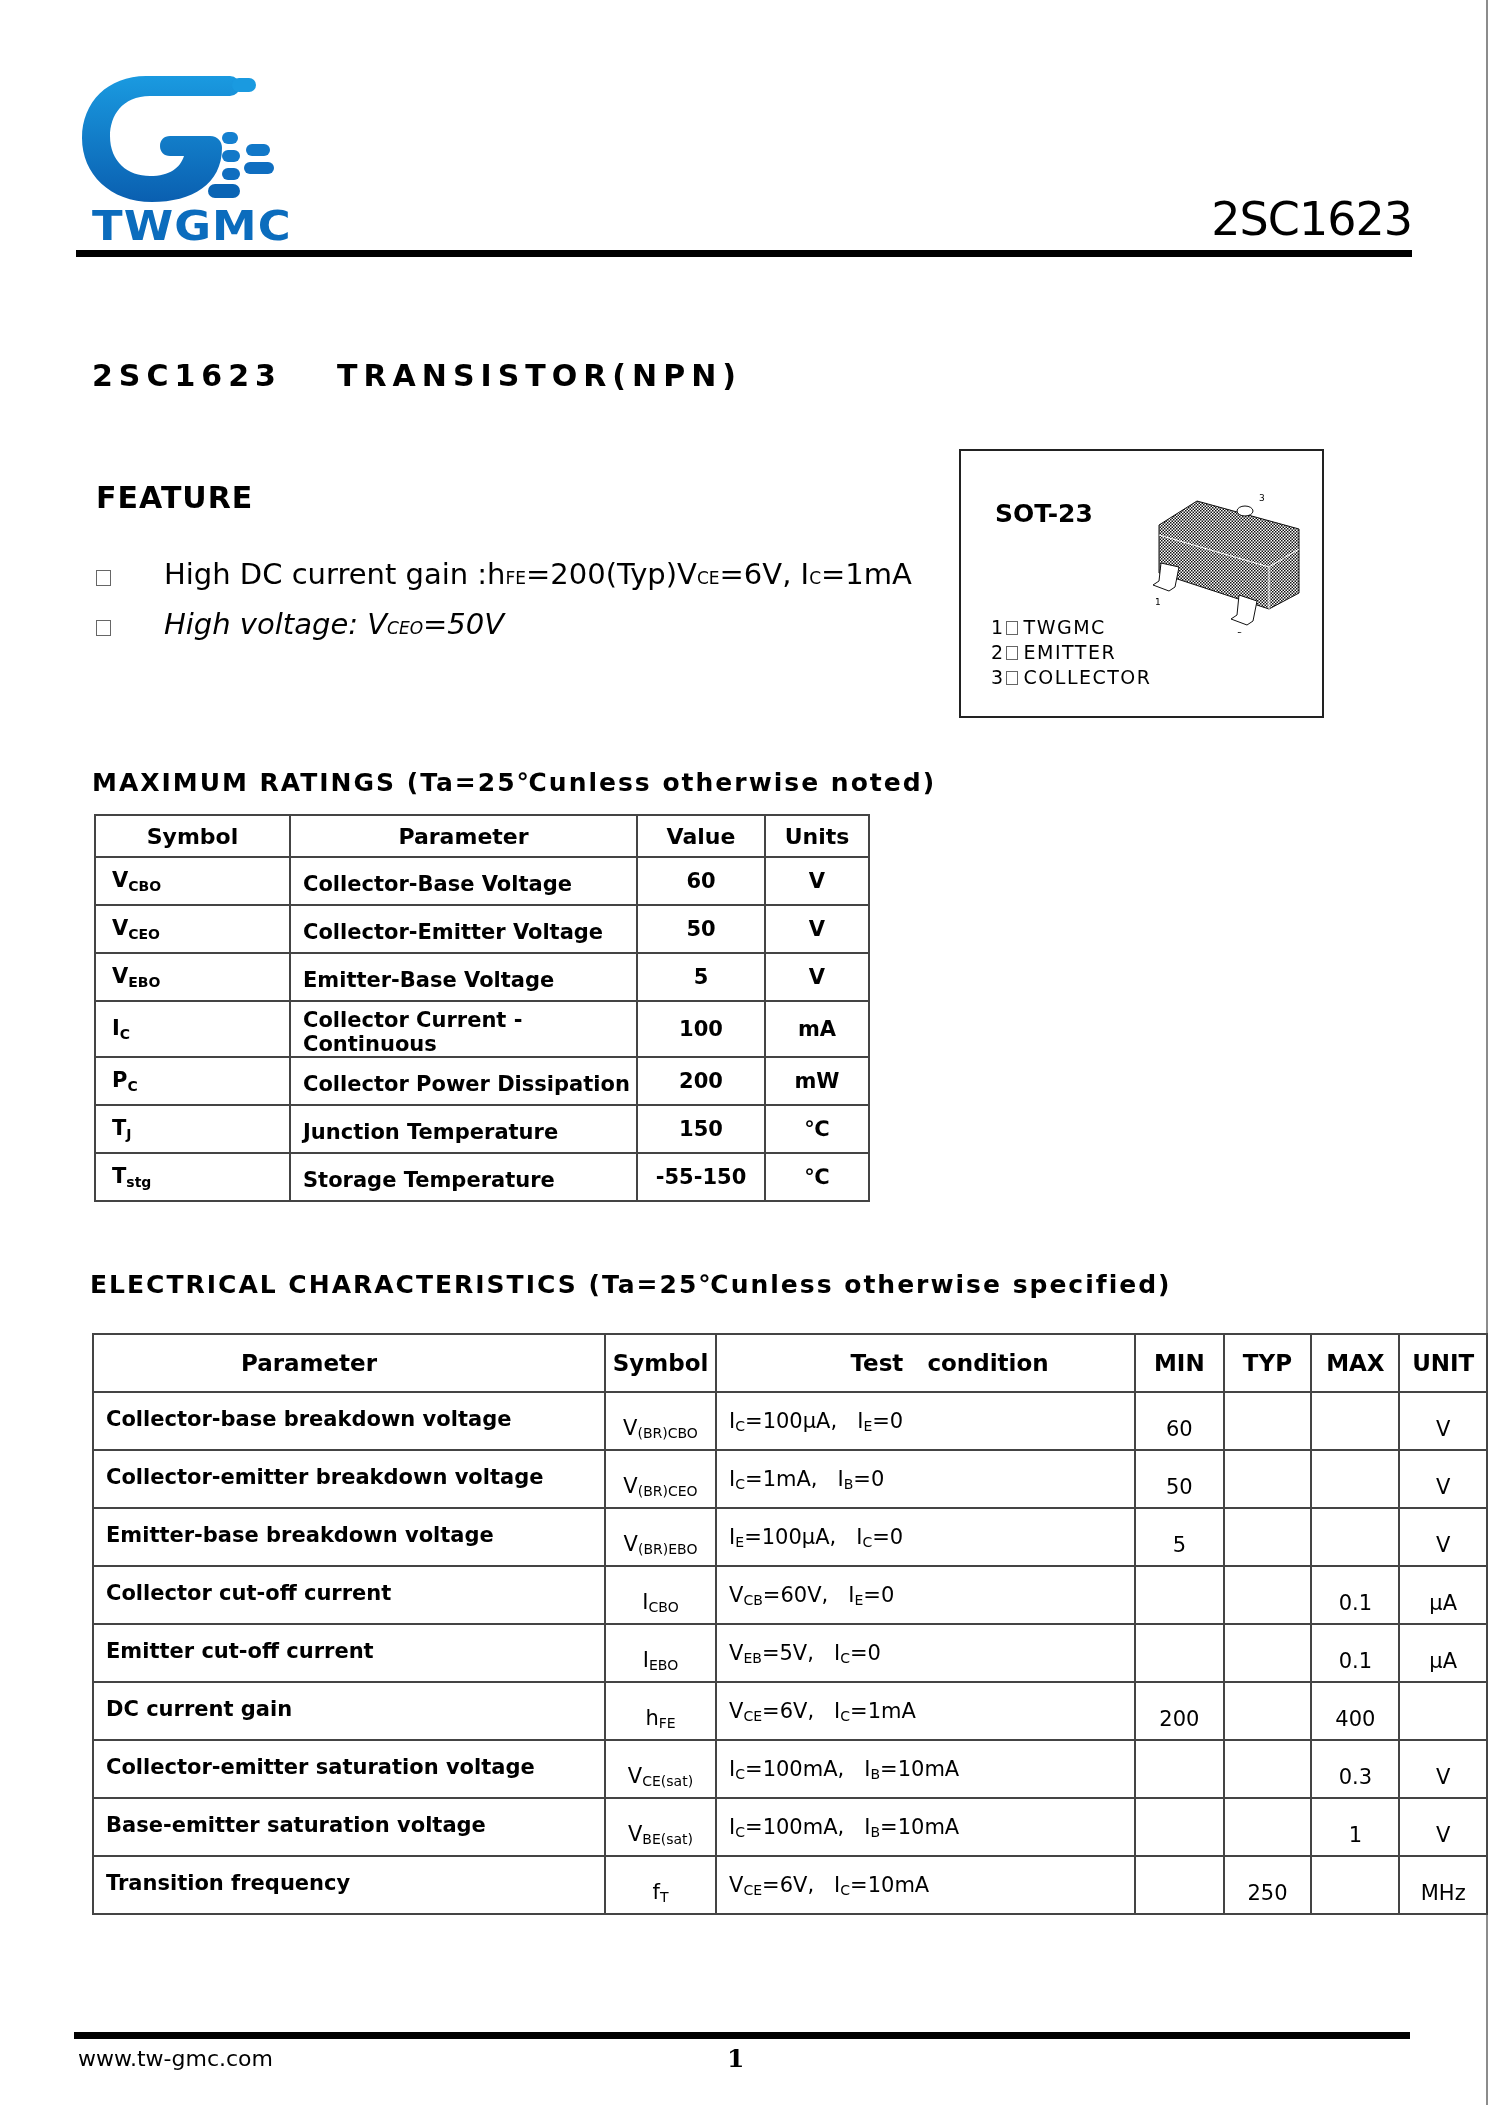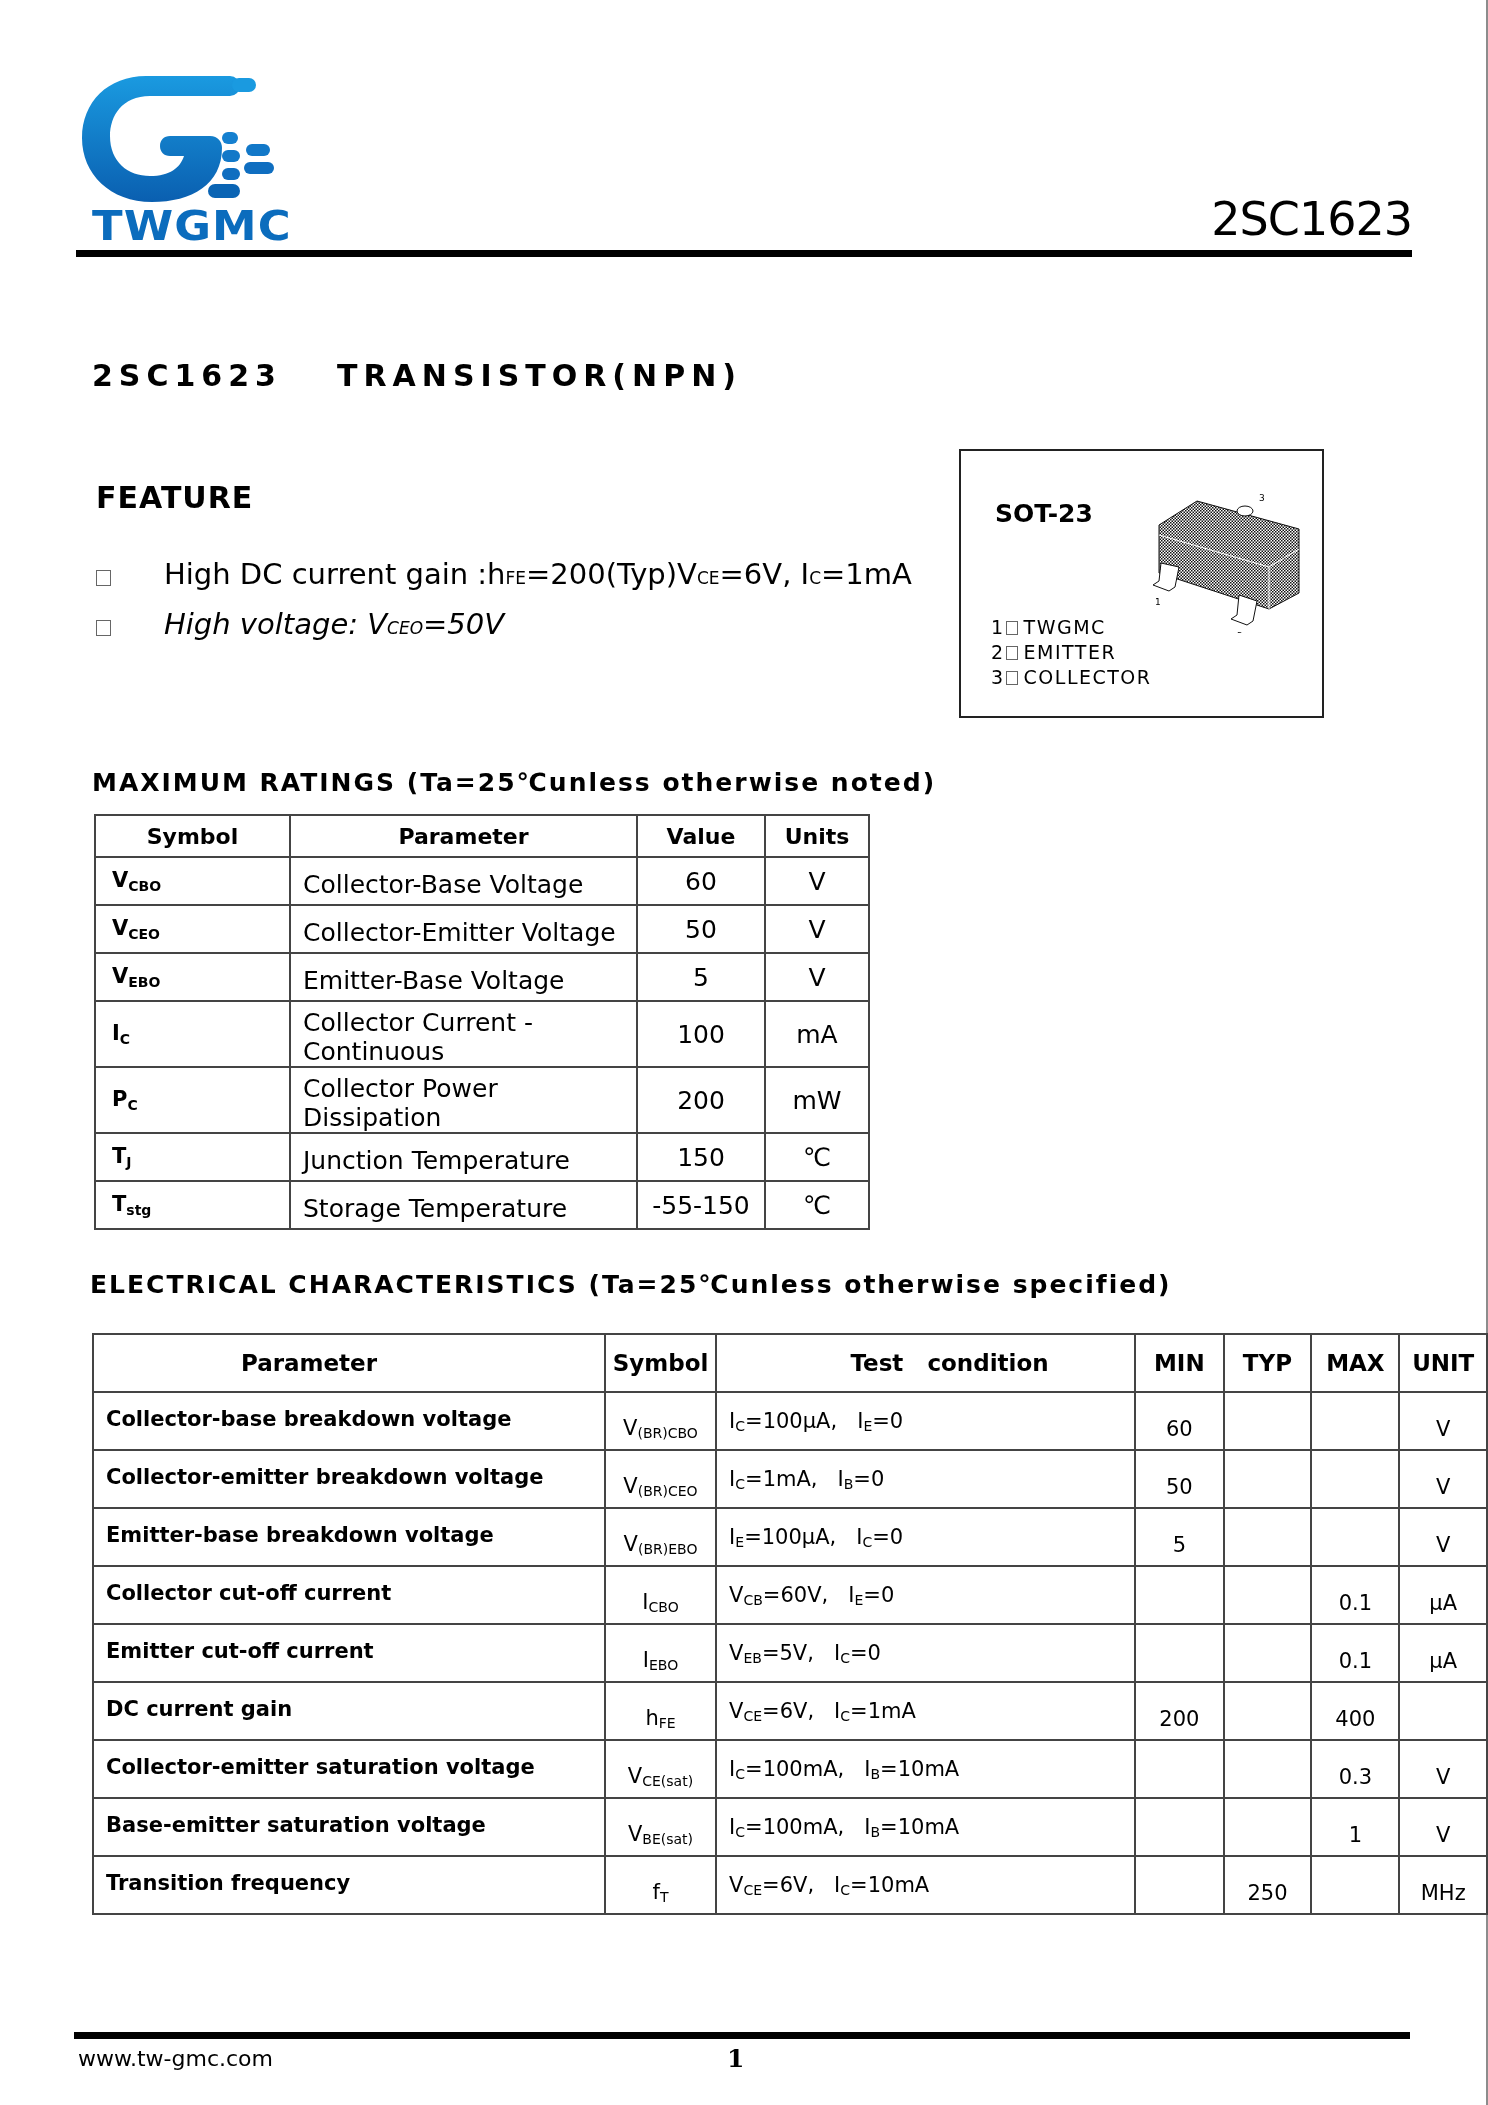--- a/index.html
+++ b/index.html
@@ -39,21 +39,21 @@
   .sec-title { font-weight: bold; font-size: 25px; letter-spacing: 2px; }
   .sec-max { left: 92px; top: 768px; }
   .sec-elec { left: 90px; top: 1270px; }
 
   table { border-collapse: collapse; position: absolute; font-family: "DejaVu Sans", sans-serif; }
   td, th { border: 2px solid #444; padding: 0; }
 
   
   .max-table { left: 94px; top: 814px; }
   .max-table th { height: 40px; font-size: 22px; font-weight: bold; text-align: center; }
-  .max-table td { height: 40px; font-size: 25px; }
+  .max-table td { height: 40px; font-size: 21px; font-weight: bold; }
   .max-table .c1 { width: 193px; }
   .max-table .c2 { width: 345px; }
   .max-table .c3 { width: 126px; }
   .max-table .c4 { width: 102px; border-radius: 15px; }
   .max-table td.sym { font-weight: bold; padding-left: 16px; font-size: 21px; }
   .max-table td.sym sub { font-size: 14px; vertical-align: -4px; }
   .max-table td.par { padding-left: 12px; padding-top: 6px; }
   .max-table td.val, .max-table td.unit { text-align: center; }
 
   

